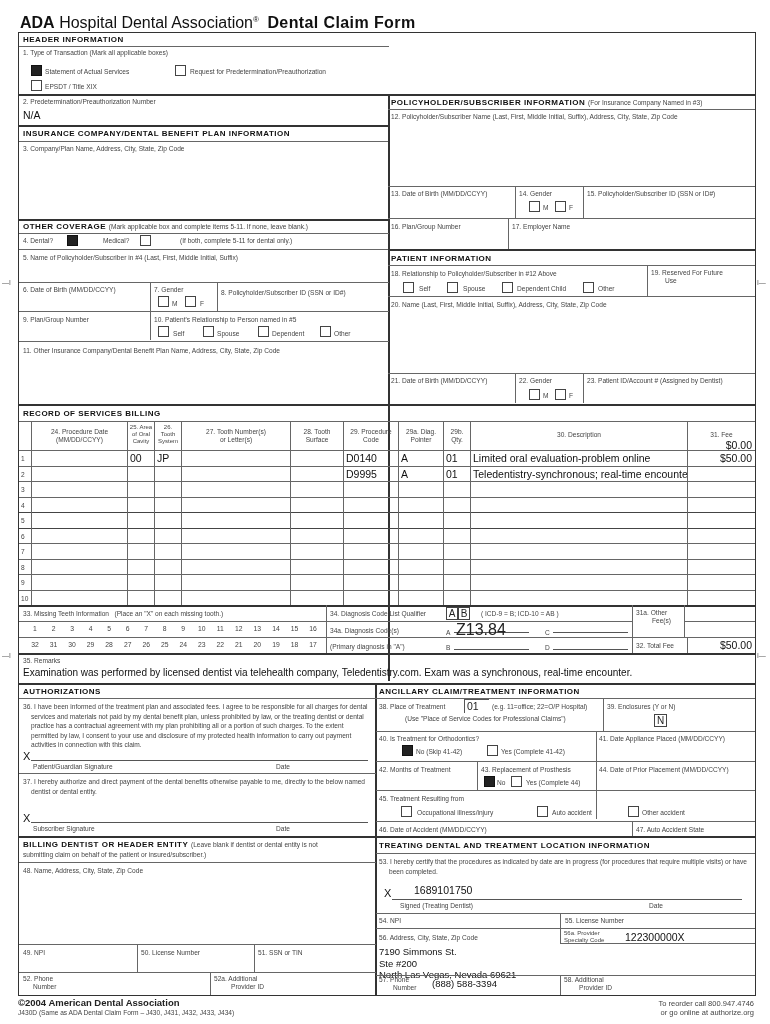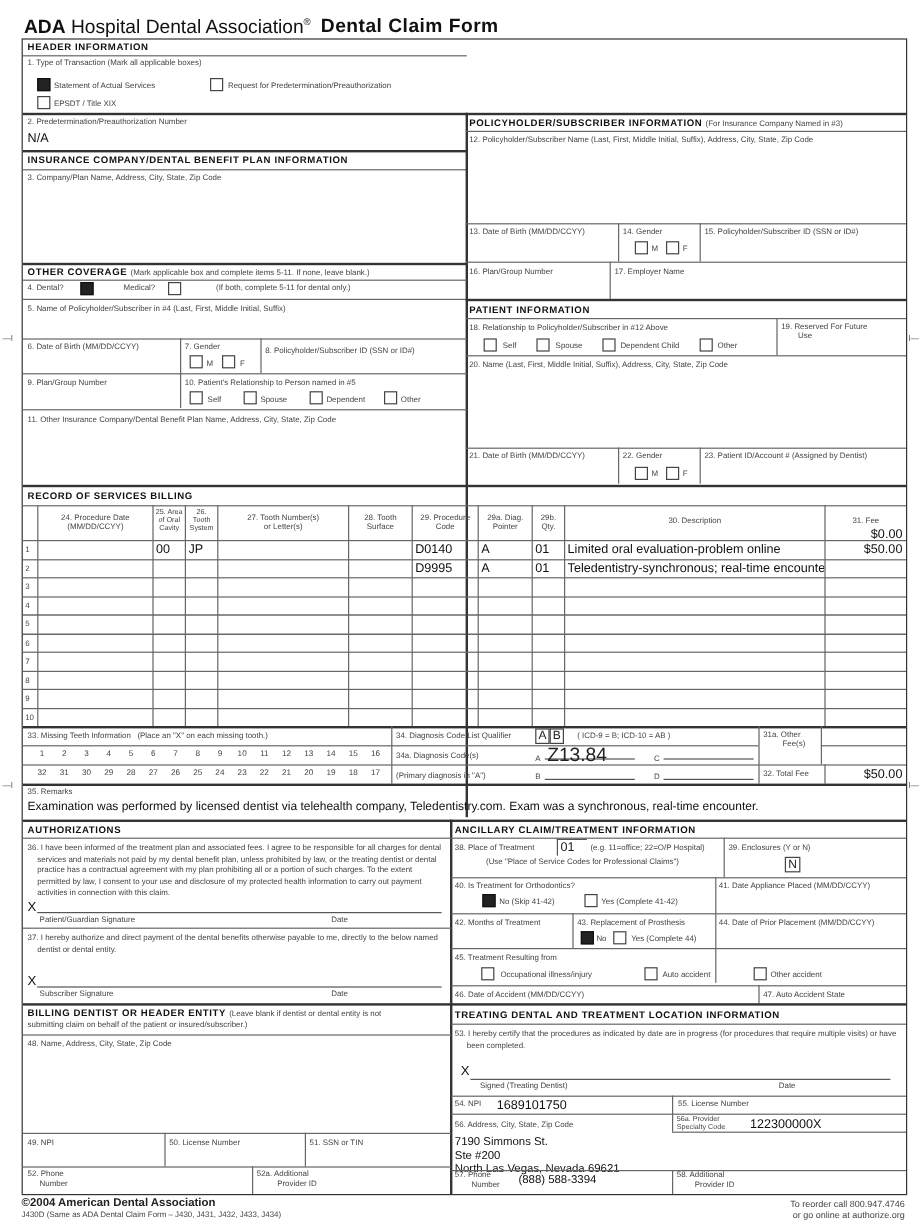--- a/index.html
+++ b/index.html
@@ -494,21 +494,21 @@
 <div class="sec" style="left:379px;top:841px;">TREATING DENTAL AND TREATMENT LOCATION INFORMATION</div>
 <div class="hline" style="left:376px;top:853px;width:379px;"></div>
 <div class="lbl wrap" style="left:379px;top:857px;width:370px;line-height:9.5px;padding-left:10px;text-indent:-10px;">53. I hereby certify that the procedures as indicated by date are in progress (for procedures that require multiple visits) or have been completed.</div>
 <div class="val" style="left:384px;top:887px;font-size:11px;">X</div>
 <div class="abs" style="left:392px;top:899px;width:350px;border-bottom:1px solid #555;height:0;"></div>
 <div class="lbl" style="left:400px;top:902px;">Signed (Treating Dentist)</div>
 <div class="lbl" style="left:649px;top:902px;">Date</div>
 
 <div class="hline" style="left:376px;top:913px;width:379px;"></div>
 <div class="lbl" style="left:379px;top:917px;">54. NPI</div>
-<div class="val" style="left:414px;top:915px;">1689101750</div>
+<div class="val" style="left:414px;top:884px;">1689101750</div>
 <div class="vline" style="left:560px;top:913px;height:30px;"></div>
 <div class="lbl" style="left:565px;top:917px;">55. License Number</div>
 
 <div class="hline" style="left:376px;top:928px;width:379px;"></div>
 <div class="lbl" style="left:379px;top:934px;">56. Address, City, State, Zip Code</div>
 <div class="lbl" style="left:564px;top:930px;font-size:6px;">56a. Provider</div>
 <div class="lbl" style="left:564px;top:937px;font-size:6px;">Specialty Code</div>
 <div class="val" style="left:625px;top:931px;">122300000X</div>
 <div class="hline" style="left:560px;top:943px;width:195px;"></div>
 

